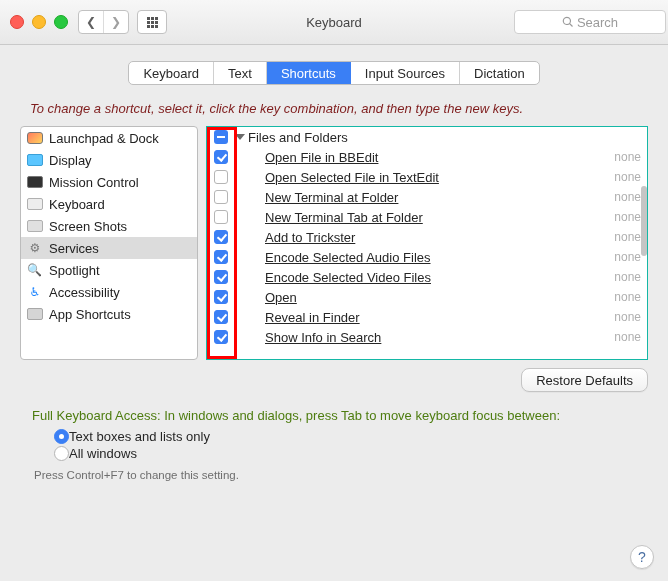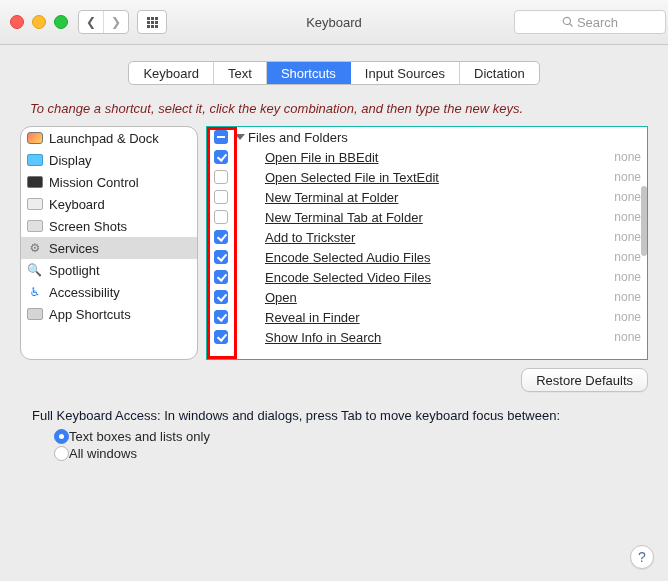--- a/index.html
+++ b/index.html
@@ -146,21 +146,21 @@
   .panes {
     display: flex;
     gap: 8px;
     margin: 0 0 8px 0;
   }
   .left-pane {
     width: 176px;
     height: 232px;
     border: 1px solid #bcbcbc;
     background: #fff;
-    border-radius: 11px;
+    border-radius: 4px;
     overflow-y: auto;
   }
   .right-wrap {
     flex: 1;
     position: relative;
   }
   .right-pane {
     height: 232px;
     border: 1px solid #14b8a6;
     background: #fff;
@@ -285,21 +285,21 @@
     border-radius: 8px;
     font-size: 13px;
     color: #222;
     display: inline-flex;
     align-items: center;
     box-shadow: 0 1px 0 rgba(0,0,0,0.03);
   }
   .fka-text {
     margin: 8px 12px 6px 12px;
     font-size: 13px;
-    color: #0f172a;
+    color: #4d7c0f;
   }
   .radio-row {
     display: flex;
     align-items: center;
     gap: 0;
     margin: 2px 0 2px 34px;
     font-size: 13px;
   }
   input.mac-radio {
     appearance: none;
@@ -588,15 +588,16 @@
 
   <div class="radio-row">
     <input type="radio" class="mac-radio" checked="" style="">
     <span>Text boxes and lists only</span>
   </div>
   <div class="radio-row">
     <input type="radio" class="mac-radio" style="">
     <span>All windows</span>
   </div>
 
+  <div class="hint-text">Press Control+F7 to change this setting.</div>
 </div>
 
 <div class="help-icon">?</div>
 
 </body></html>

